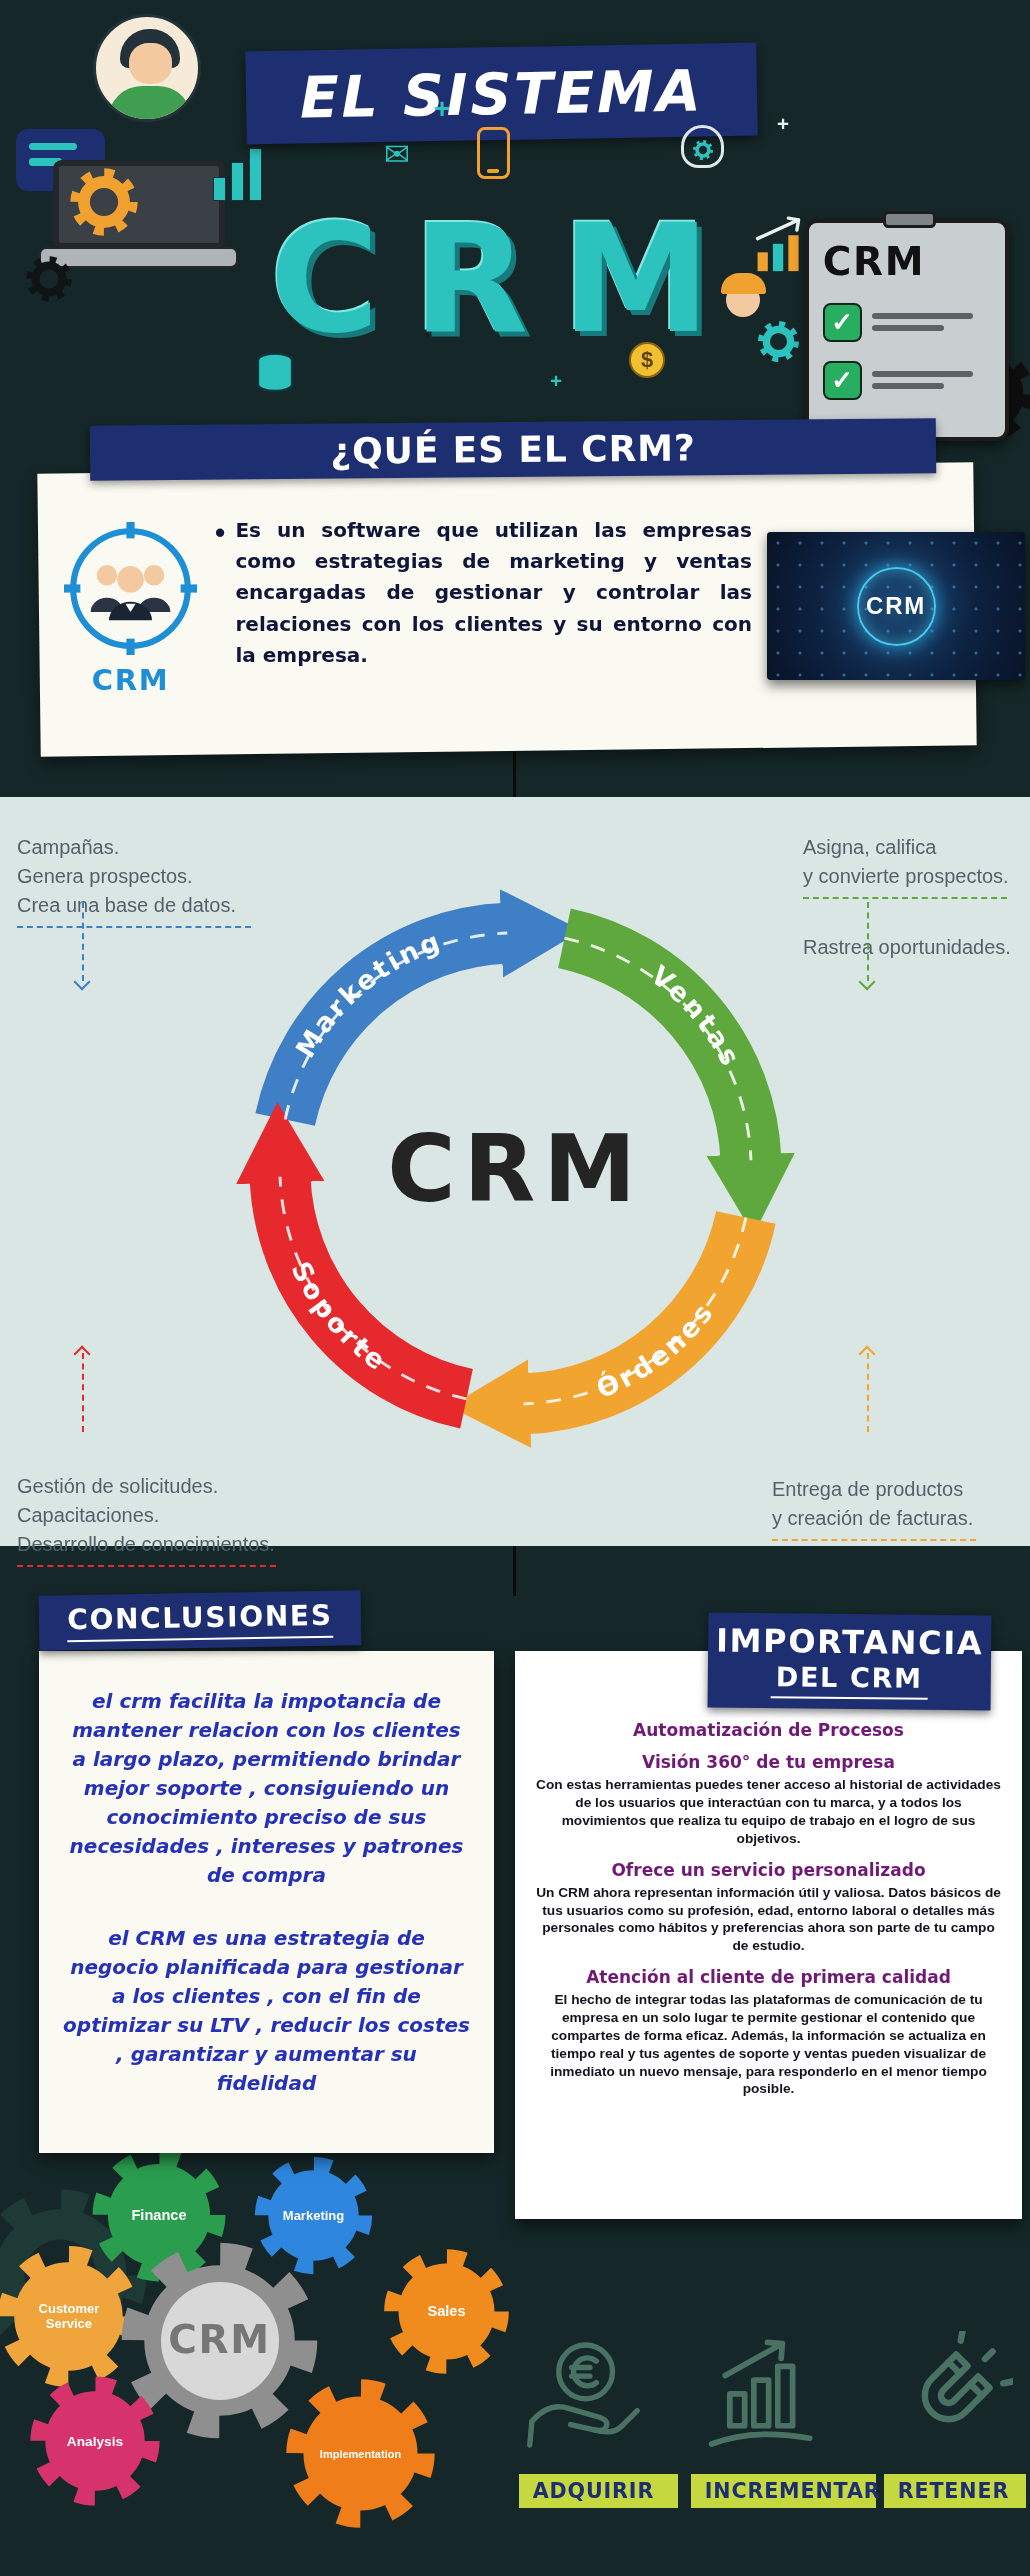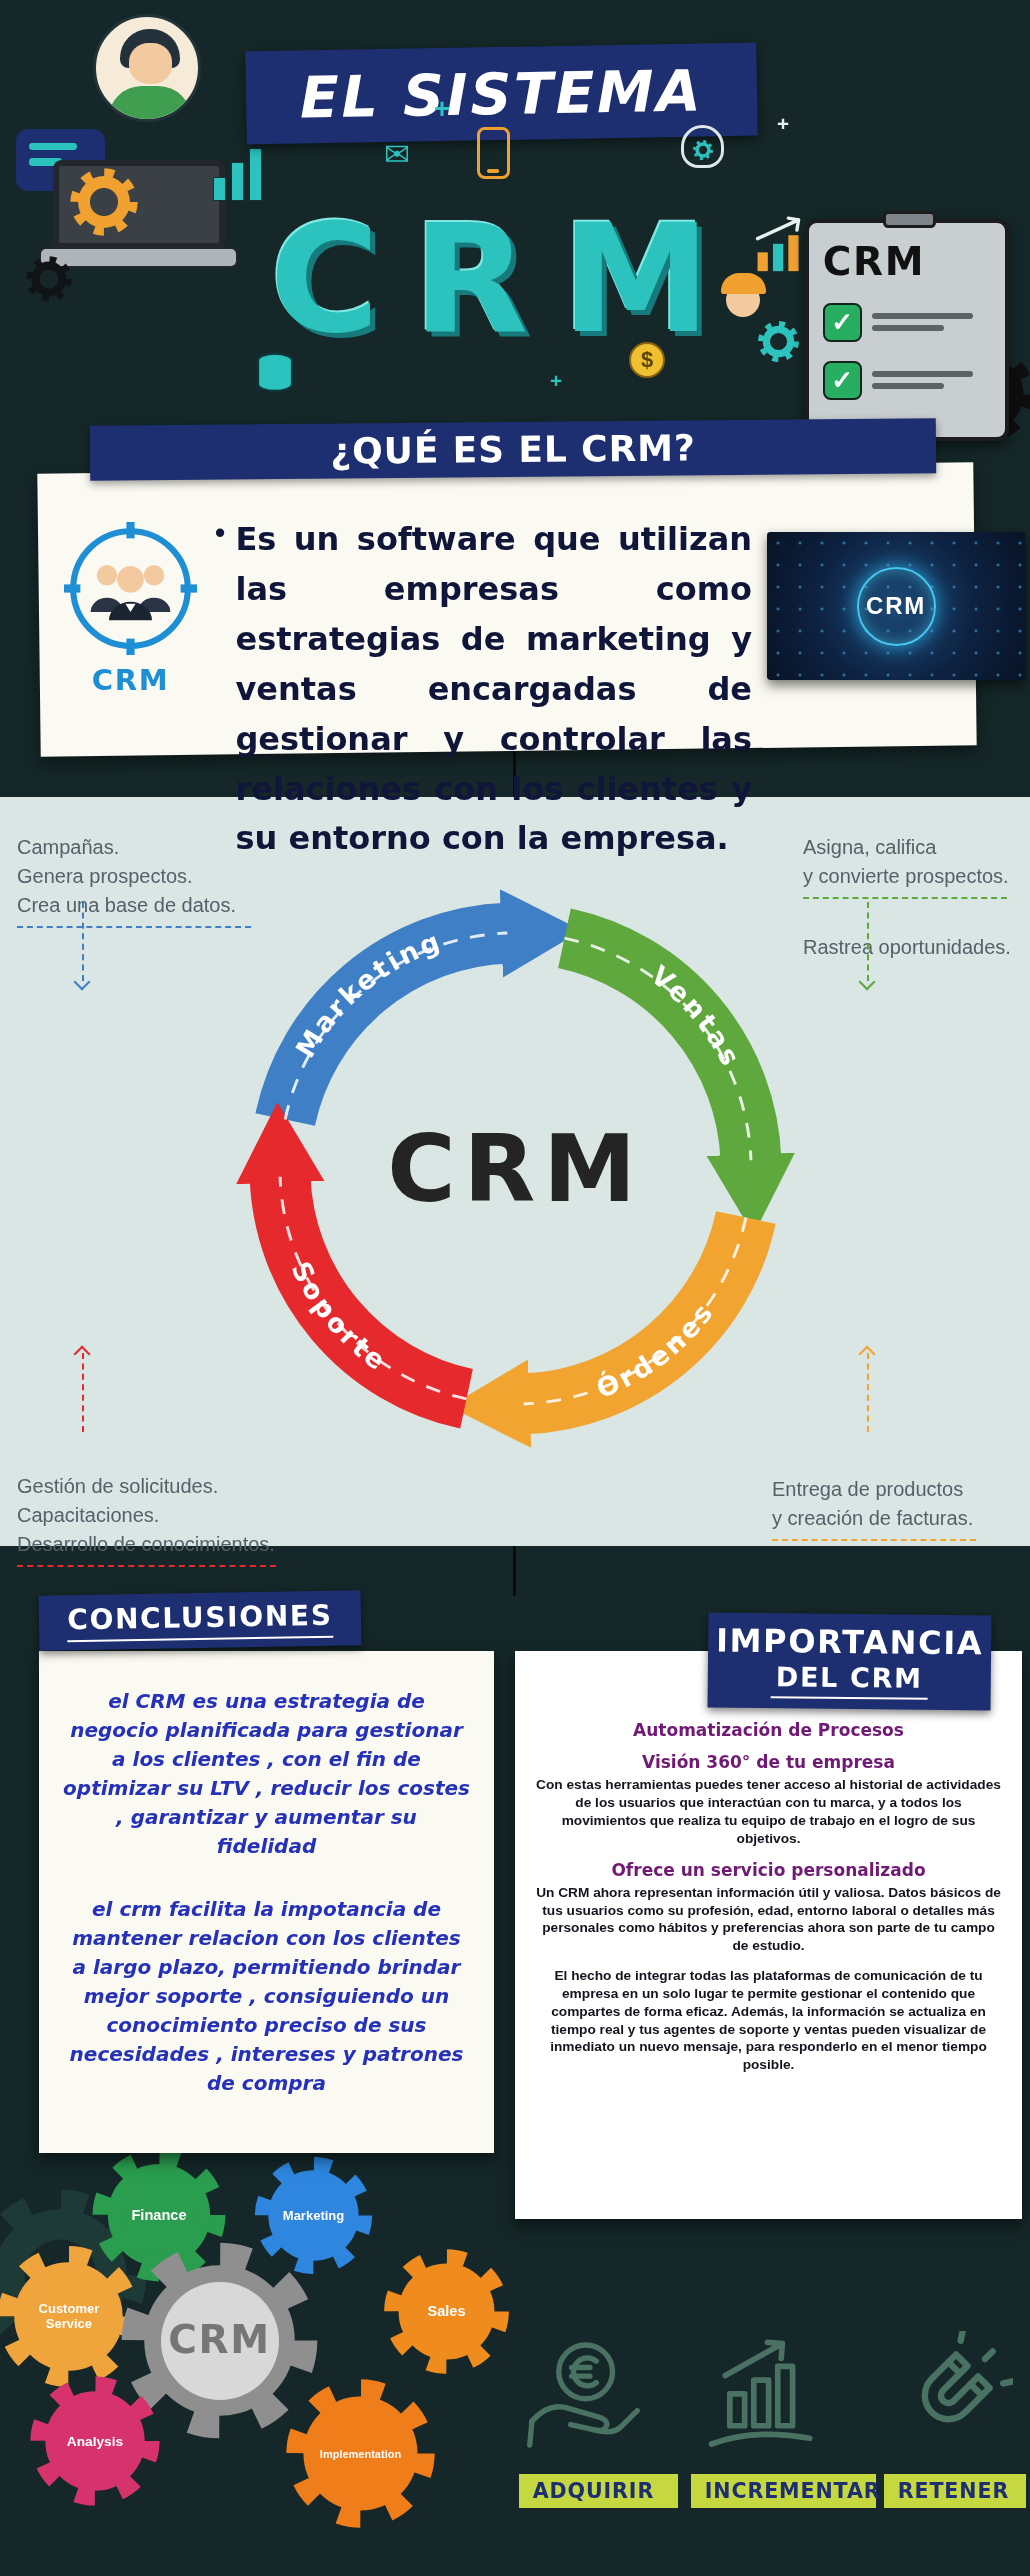--- a/index.html
+++ b/index.html
@@ -55,21 +55,21 @@
   
   .que-banner { left:90px; top:422px; width:846px; height:55px; background:#1d2e71; transform:rotate(-0.5deg);
     display:flex; align-items:center; justify-content:center; box-shadow:0 3.4px 8.6px rgba(0,0,0,.4); z-index:4; }
   .que-banner span { color:#fff; font-family:"DejaVu Sans", sans-serif; font-weight:bold; font-size:36px; letter-spacing:0.9px; }
   .que-card { left:39px; top:468px; width:936px; height:283px; background:#fbfaf2; transform:rotate(-0.7deg);
     box-shadow:0 6.9px 15.5px rgba(0,0,0,.45); z-index:2; }
   .crm-target { left:62px; top:522px; width:137px; height:206px; z-index:3; text-align:center; }
   .crm-target-label { margin-top:5.2px; color:#1e8fd5; font-family:"DejaVu Sans", sans-serif; font-weight:bold; font-size:29px; letter-spacing:1.7px; }
   .que-text { left:215px; top:515px; width:537px; z-index:3; display:flex; gap:10.3px; }
   .que-bullet { color:#10163a; font-size:29px; font-weight:bold; line-height:1.3; }
-  .que-body { color:#10163a; font-size:32px; font-weight:bold; line-height:1.56; text-align:justify; font-family:"DejaVu Sans", sans-serif; }
+  .que-body { color:#10163a; font-size:20px; font-weight:bold; line-height:1.56; text-align:justify; font-family:"DejaVu Sans", sans-serif; }
   .que-photo { left:767px; top:532px; width:258px; height:148px; border-radius:3.4px; z-index:5;
     background-image:radial-gradient(circle, rgba(70,170,230,.55) 1.4px, transparent 1.7px),
       radial-gradient(circle at 50% 50%, #1c4a77 0%, #0d2140 55%, #081325 100%);
     background-size:22px 22px, 100% 100%; box-shadow:0 5.2px 12px rgba(0,0,0,.5);
     display:flex; align-items:center; justify-content:center; }
   .que-photo-ring { width:79px; height:79px; border:2.6px solid #46c8f0; border-radius:50%;
     box-shadow:0 0 19px #2aa7e0, inset 0 0 15.5px rgba(70,200,240,.6);
     display:flex; align-items:center; justify-content:center; color:#fff; font-weight:bold; font-size:24px; letter-spacing:1.7px; }
 
   .vdivider { width:3.4px; background:#0b0b0b; left:513px; }
@@ -317,40 +317,41 @@
     <div class="chev chev-down" style="left: 861px; top: 179px; border-color: rgb(94, 168, 62);"></div>
     <div class="connector" style="left: 82px; top: 556px; height: 79px; border-left-color: rgb(229, 41, 45);"></div>
     <div class="chev chev-up" style="left: 76px; top: 551px; border-color: rgb(229, 41, 45);"></div>
     <div class="connector" style="left: 867px; top: 556px; height: 79px; border-left-color: rgb(242, 164, 49);"></div>
     <div class="chev chev-up" style="left: 861px; top: 551px; border-color: rgb(242, 164, 49);"></div>
   </div>
 
   <div class="abs vdivider" style="top:1546px;height:50px"></div>
 
   <div class="abs conc-card">
+    <p>el crm facilita la impotancia de mantener relacion con los clientes a largo plazo, permitiendo brindar mejor soporte , consiguiendo un conocimiento preciso de sus necesidades , intereses y patrones de compra</p>
     <p>el CRM es una estrategia de negocio planificada para gestionar a los clientes , con el fin de optimizar su LTV , reducir los costes , garantizar y aumentar su fidelidad</p>
-    <p>el crm facilita la impotancia de mantener relacion con los clientes a largo plazo, permitiendo brindar mejor soporte , consiguiendo un conocimiento preciso de sus necesidades , intereses y patrones de compra</p>
   </div>
   <div class="abs conc-banner">
     <span>CONCLUSIONES</span>
   </div>
 
   <div class="abs imp-card">
     <div class="imp-section">
       <div class="imp-title">Automatización de Procesos</div>
     </div>
     <div class="imp-section">
       <div class="imp-title">Visión 360° de tu empresa</div>
       <div class="imp-body">Con estas herramientas puedes tener acceso al historial de actividades de los usuarios que interactúan con tu marca, y a todos los movimientos que realiza tu equipo de trabajo en el logro de sus objetivos.</div>
     </div>
     <div class="imp-section">
       <div class="imp-title">Ofrece un servicio personalizado</div>
       <div class="imp-body">Un CRM ahora representan información útil y valiosa. Datos básicos de tus usuarios como su profesión, edad, entorno laboral o detalles más personales como hábitos y preferencias ahora son parte de tu campo de estudio.</div>
     </div>
     <div class="imp-section">
+      <div class="imp-title">Atención al cliente de primera calidad</div>
       <div class="imp-body">El hecho de integrar todas las plataformas de comunicación de tu empresa en un solo lugar te permite gestionar el contenido que compartes de forma eficaz. Además, la información se actualiza en tiempo real y tus agentes de soporte y ventas pueden visualizar de inmediato un nuevo mensaje, para responderlo en el menor tiempo posible.</div>
     </div>
   </div>
   <div class="abs imp-banner">
     <span class="l1">IMPORTANCIA</span>
     <span class="l2">DEL CRM</span>
   </div>
 
   <svg class="abs gear-svg" style="left:-34px;top:2181px;width:189px;height:189px;color:#1e3a37" viewBox="0 0 220 220" width="189" height="189">
       <use href="#gear"></use>

